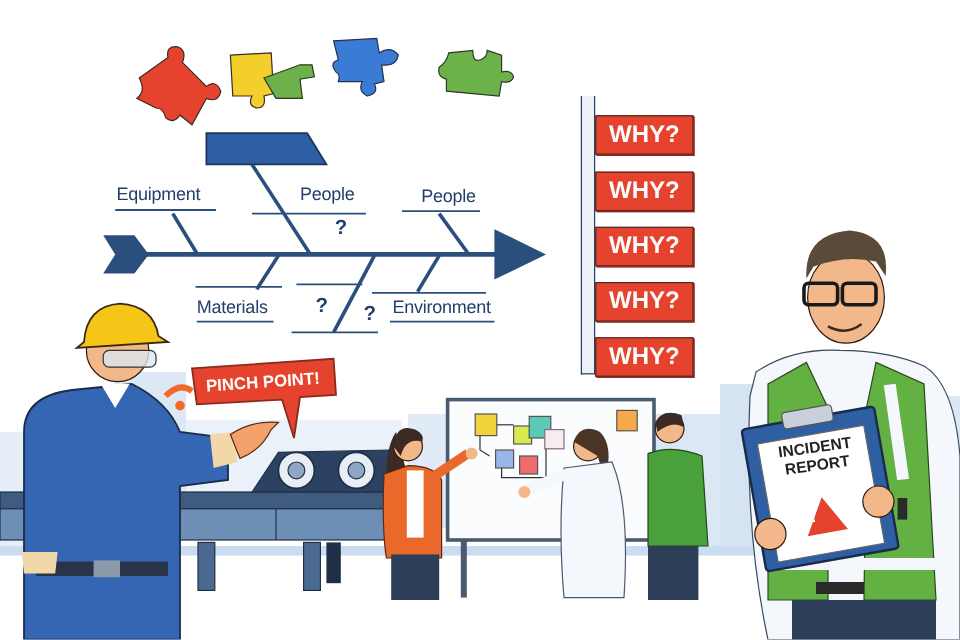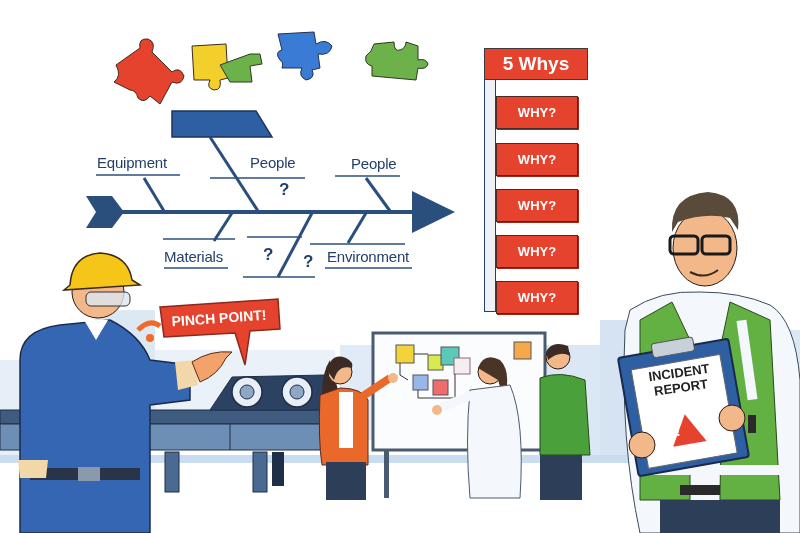--- a/index.html
+++ b/index.html
@@ -25,21 +25,21 @@
     }
     .whys-title {
       position: absolute; left: 484px; top: 48px; width: 104px; height: 32px;
       background: #e5432d; border: 1.5px solid #3b3b3b; box-sizing: border-box;
       color: #fff; font-weight: bold; font-size: 19px;
       display: flex; align-items: center; justify-content: center;
     }
     .why-btn {
       position: absolute; left: 496px; width: 82px; height: 33px;
       background: #e5432d; border: 1.5px solid #4a2a24; box-sizing: border-box;
-      color: #fff; font-weight: bold; font-size: 13px;
+      color: #fff; font-weight: bold; font-size: 20px;
       display: flex; align-items: center; justify-content: center;
       box-shadow: 1px 1px 0 #9a2a1c;
     }
     .whys-rail {
       position: absolute; left: 484px; top: 80px; width: 12px; height: 232px;
       background: #eef1f7; border: 1.5px solid #23406a; border-top: none; box-sizing: border-box;
     }
     .pinch {
       position: absolute; left: 160px; top: 303px; width: 118px; height: 30px;
       color: #fff; font-weight: bold; font-size: 14px;
@@ -120,21 +120,20 @@
   <div class="fish-label" style="left:97px;top:154px">Equipment</div>
   <div class="fish-label" style="left:250px;top:154px">People</div>
   <div class="fish-label" style="left:351px;top:155px">People</div>
   <div class="fish-label" style="left:164px;top:248px">Materials</div>
   <div class="fish-label" style="left:327px;top:248px">Environment</div>
   <div class="qmark" style="left:279px;top:180px">?</div>
   <div class="qmark" style="left:263px;top:245px">?</div>
   <div class="qmark" style="left:303px;top:252px">?</div>
 
   <div class="whys-rail"></div>
-  <div class="whys-title">5 Whys</div>
   <div class="why-btn" style="top:96px">WHY?</div>
   <div class="why-btn" style="top:143px">WHY?</div>
   <div class="why-btn" style="top:189px">WHY?</div>
   <div class="why-btn" style="top:235px">WHY?</div>
   <div class="why-btn" style="top:281px">WHY?</div>
 
   <svg class="abs" style="left:0;top:0" width="800" height="533">
     <rect x="0" y="410" width="330" height="14" fill="#3f5b80" stroke="#1f2f47" stroke-width="1"></rect>
     <rect x="0" y="424" width="330" height="26" fill="#6d8fb6" stroke="#1f2f47" stroke-width="1"></rect>
     <line x1="230" y1="424" x2="230" y2="450" stroke="#1f2f47"></line>

